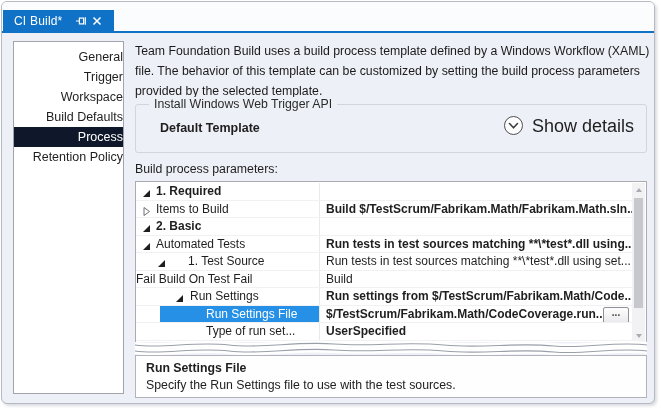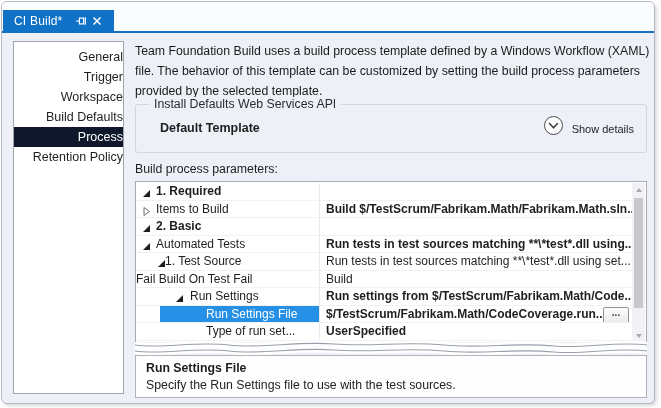--- a/index.html
+++ b/index.html
@@ -28,37 +28,37 @@
     position:absolute;left:11px;top:39px;width:111px;height:353px;
     background:#fff;border:1px solid #a2a3ad;box-sizing:border-box;padding-top:5px;text-align:right;
   }
   .side-item{height:20px;line-height:20px;padding-left:14px;font-size:12.5px;cursor:default;}
   .side-item.selected{background:#0f172a;color:#fff;}
   
   .desc{position:absolute;left:133px;top:39px;width:517px;font-size:12.3px;line-height:20px;color:#1b1b1b;}
   .groupbox{position:absolute;left:133px;top:102px;width:510px;height:47px;border:1px solid #d3d4dc;border-radius:3px;}
   .legend{position:absolute;top:-8px;left:13px;background:#eef0f7;padding:0 5px;font-size:12.3px;color:#2b2b2b;white-space:nowrap;}
   .template-name{position:absolute;left:24px;top:16px;font-weight:bold;font-size:12.5px;}
-  .show-details{position:absolute;right:12px;top:11px;display:flex;align-items:flex-end;gap:9px;font-size:11px;cursor:default;}
+  .show-details{position:absolute;right:12px;top:11px;display:flex;align-items:flex-start;gap:9px;font-size:18px;cursor:default;}
   .chev-circle{width:19px;height:19px;border-radius:50%;border:1.4px solid #4d4d52;box-sizing:border-box;display:flex;align-items:center;justify-content:center;background:#fdfdfe;}
   .params-label{position:absolute;left:133px;top:160px;font-size:12.3px;}
   
   .grid{
     position:absolute;left:133px;top:179px;width:512px;height:161px;background:#fff;
     border:1px solid #a9aab3;border-bottom:none;box-sizing:border-box;
   }
   .rows{position:absolute;left:0;top:1px;right:14px;}
   .grow{position:relative;height:17.5px;display:flex;font-size:12px;border-bottom:1px solid #f1f1f4;box-sizing:border-box;cursor:default;}
   .ncell{position:relative;flex:0 0 184px;border-right:1px solid #e8e8ed;box-sizing:border-box;display:flex;align-items:center;overflow:hidden;}
   .vcell{flex:1;display:flex;align-items:center;padding-left:6px;position:relative;overflow:hidden;white-space:nowrap;}
   .b{font-weight:bold;}
   .nlabel{white-space:nowrap;}
   .exp{position:absolute;top:4px;width:9px;height:9px;}
   .x0{left:6px}.x1{left:21px}.x2{left:39px}
-  .t0{padding-left:20px}.t1{padding-left:29px}.t2{}.t2b{padding-left:54px}.t3{padding-left:70px}
+  .t0{padding-left:20px}.t1{padding-left:52px}.t2{}.t2b{padding-left:54px}.t3{padding-left:70px}
   .sel-row .ncell::before{content:"";position:absolute;left:24px;right:0;top:0;bottom:0;background:#2590e5;}
   .sel-row .nlabel{position:relative;color:#fff;}
   .browse-btn{
     position:absolute;right:3px;top:1px;width:24px;height:15px;border:1px solid #8f9097;border-radius:2px;
     background:linear-gradient(#fdfdfd,#e9e9ec);font-size:10px;line-height:10px;text-align:center;color:#444;cursor:default;
   }
   .vscroll{position:absolute;top:1px;right:1px;bottom:0;width:13px;background:#f2f2f5;}
   .sb-arrow{position:absolute;left:0;width:13px;height:13px;display:flex;align-items:center;justify-content:center;}
   .sb-up{top:0;} .sb-down{bottom:0;}
   .tri-up{width:0;height:0;border-left:3.5px solid transparent;border-right:3.5px solid transparent;border-bottom:4.5px solid #a9aab4;}
@@ -103,21 +103,21 @@
     <div class="side-item">Trigger</div>
     <div class="side-item">Workspace</div>
     <div class="side-item">Build Defaults</div>
     <div class="side-item selected">Process</div>
     <div class="side-item">Retention Policy</div>
   </div>
 
   <div class="desc">Team Foundation Build uses a build process template defined by a Windows Workflow (XAML) file. The behavior of this template can be customized by setting the build process parameters provided by the selected template.</div>
 
   <div class="groupbox">
-    <div class="legend">Install Defaults Web Services API</div>
+    <div class="legend">Install Windows Web Trigger API</div>
     <div class="template-name">Default Template</div>
     <div class="show-details">
       <span class="chev-circle">
         <svg width="11" height="8" viewBox="0 0 11 8">
           <path d="M1.5 1.5 L5.5 5.8 L9.5 1.5" stroke="#3d3d42" stroke-width="1.6" fill="none" stroke-linecap="round" stroke-linejoin="round"></path>
         </svg>
       </span>
       <span>Show details</span>
     </div>
   </div>

